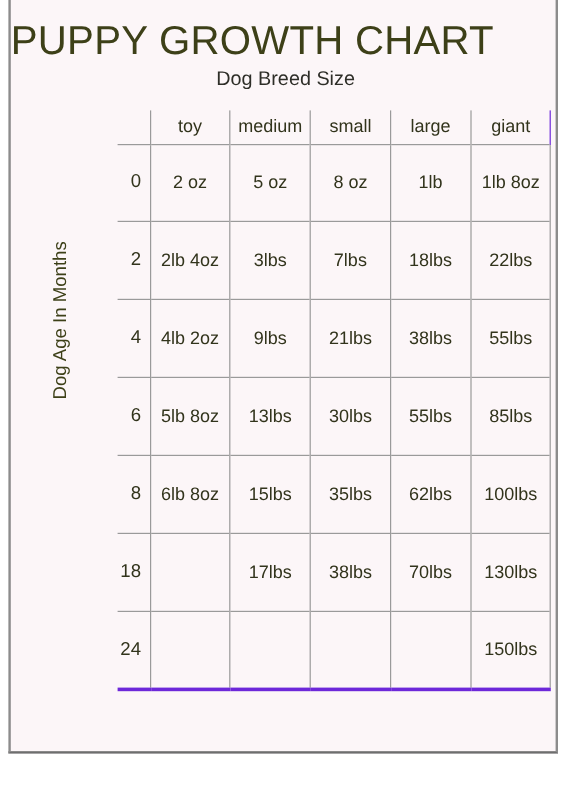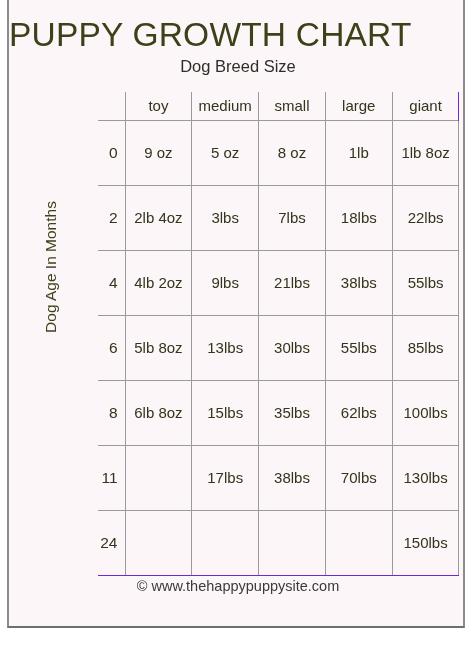--- a/index.html
+++ b/index.html
@@ -100,21 +100,21 @@
   #grid thead th.hdr-age { border-right: 1px solid #9a9a9a; }
   #grid thead th.last    { border-right: 1px solid #6d28d9; }
 
   
   #grid tbody td {
     height: 57px;
     border-top: 1px solid #9a9a9a;
     border-right: 1px solid #9a9a9a;
   }
   #grid tbody tr:last-child td {
-    border-bottom: 1px solid #6d28d9;
+    border-bottom: 3px solid #6d28d9;
   }
   #grid tbody td.age {
     text-align: right;
     padding-right: 7px;
     font-size: 15.5px;
     color: #32341c;
   }
 
   #footer {
     position: absolute;
@@ -151,21 +151,21 @@
           <th>toy</th>
           <th>medium</th>
           <th>small</th>
           <th>large</th>
           <th class="last">giant</th>
         </tr>
     </thead>
     <tbody>
         <tr>
           <td class="age">0</td>
-          <td>9 oz</td>
+          <td>2 oz</td>
           <td>5 oz</td>
           <td>8 oz</td>
           <td>1lb</td>
           <td>1lb 8oz</td>
         </tr>
         <tr>
           <td class="age">2</td>
           <td>2lb 4oz</td>
           <td>3lbs</td>
           <td>7lbs</td>
@@ -190,33 +190,32 @@
         </tr>
         <tr>
           <td class="age">8</td>
           <td>6lb 8oz</td>
           <td>15lbs</td>
           <td>35lbs</td>
           <td>62lbs</td>
           <td>100lbs</td>
         </tr>
         <tr>
-          <td class="age">11</td>
+          <td class="age">18</td>
           <td></td>
           <td>17lbs</td>
           <td>38lbs</td>
           <td>70lbs</td>
           <td>130lbs</td>
         </tr>
         <tr>
           <td class="age">24</td>
           <td></td>
           <td></td>
           <td></td>
           <td></td>
           <td>150lbs</td>
         </tr>
       </tbody>
   </table>
 
-  <div id="footer">© www.thehappypuppysite.com</div>
 
 </div>
 
 </body></html>

